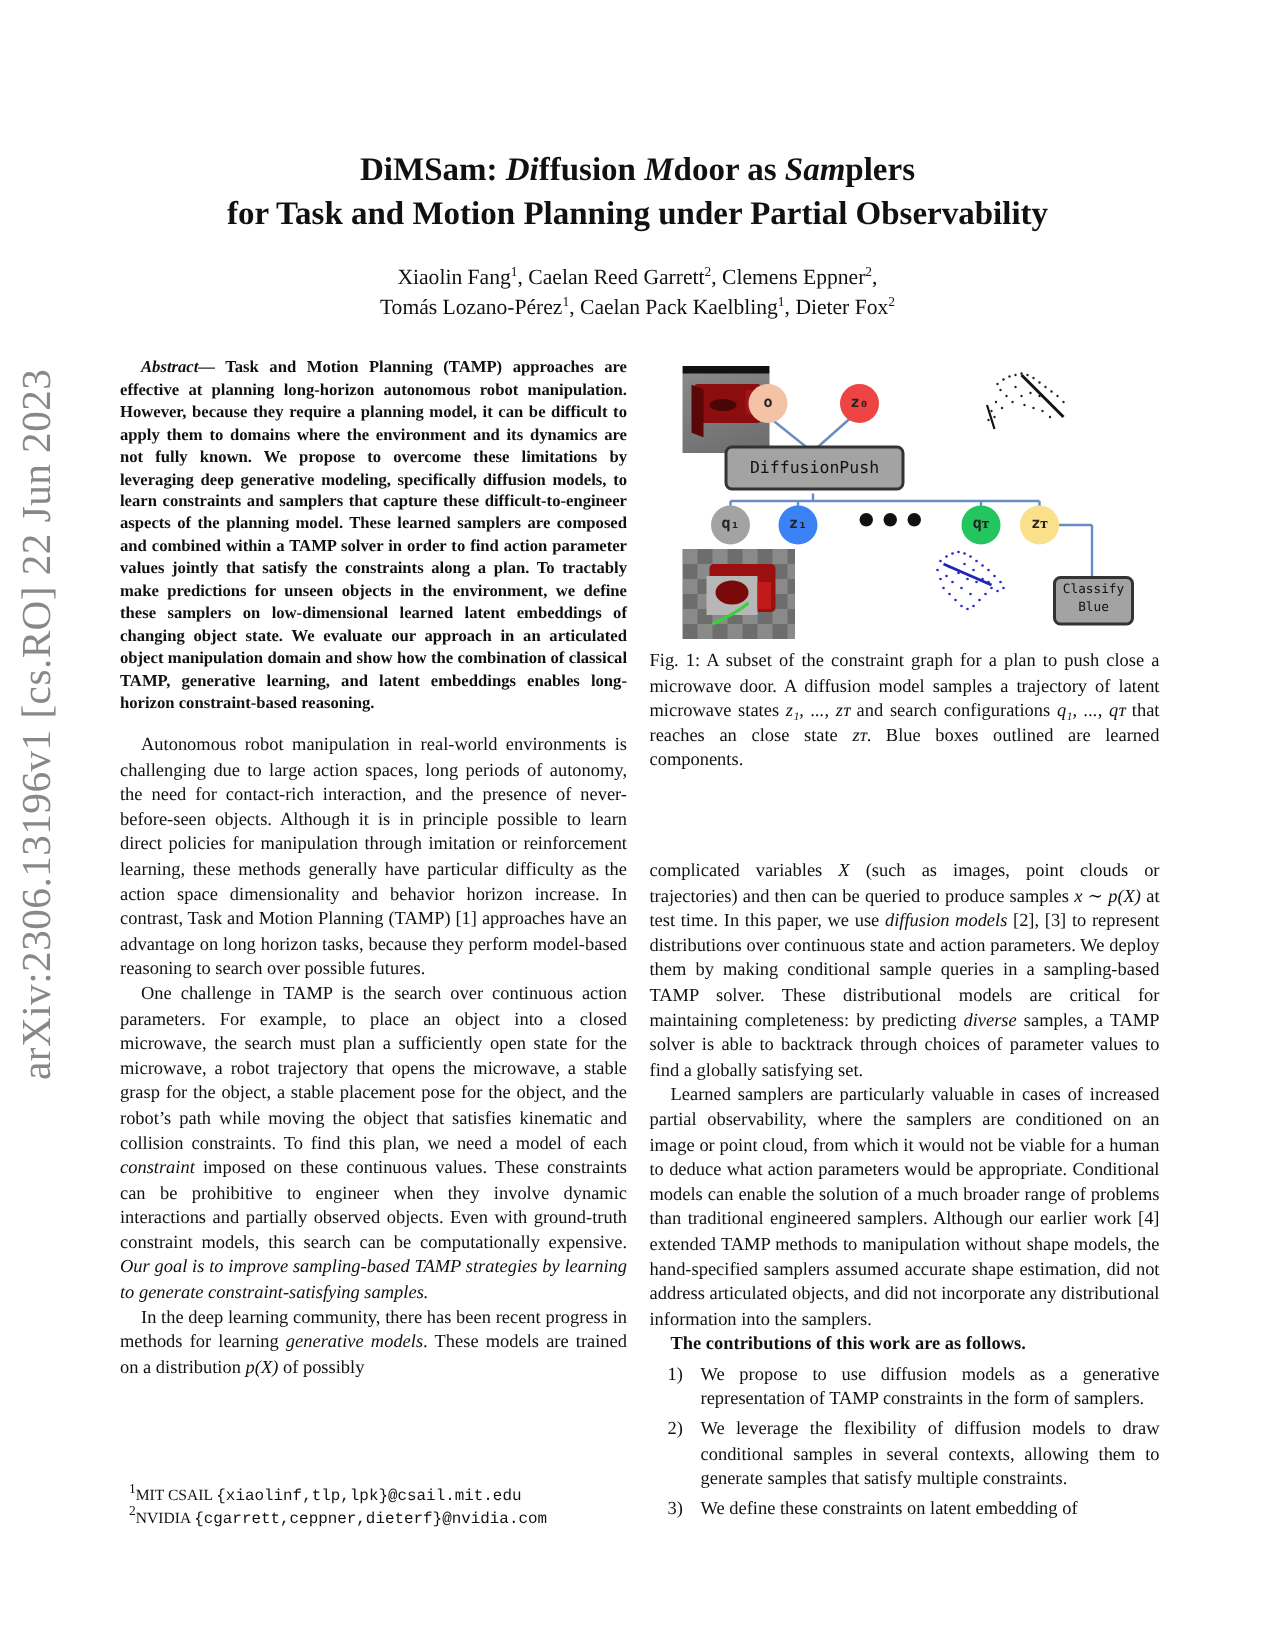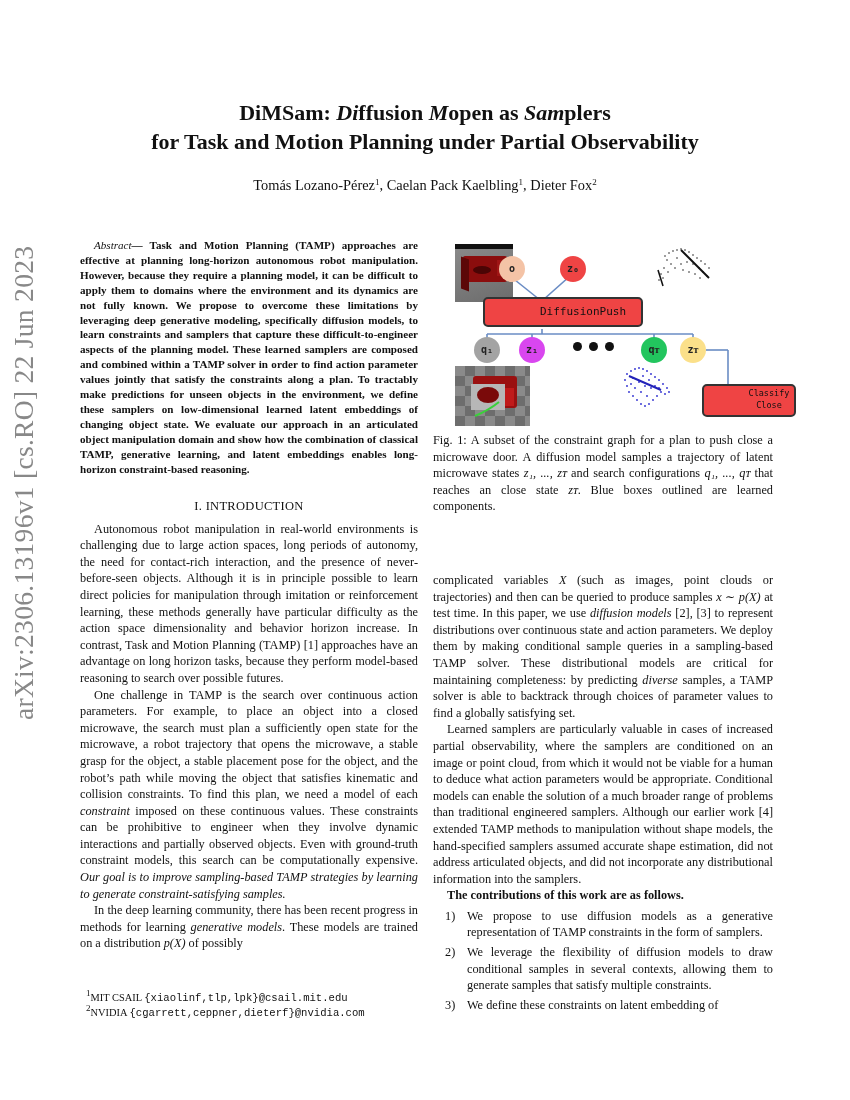--- a/index.html
+++ b/index.html
@@ -10,51 +10,54 @@
          font-size: 27.5px; color: #888; letter-spacing: 0.3px; white-space: nowrap; }
   .title { position: absolute; left: 0; top: 98px; width: 850px; text-align: center;
            font-weight: bold; font-size: 22px; line-height: 29px; }
   .authors { position: absolute; left: 0; top: 175px; width: 850px; text-align: center;
              font-size: 14.4px; line-height: 20px; }
   sup { font-size: 9px; vertical-align: 5px; line-height: 0; }
   .col { position: absolute; font-size: 12.3px; line-height: 16.6px; text-align: justify; }
   .col p { margin: 0; text-indent: 14px; }
   .col p.noind { text-indent: 0; }
   .abstract { left: 80px; top: 238px; width: 338px; font-weight: bold; font-size: 11.1px; line-height: 14.9px; }
-  .abstract .lead { font-style: italic; font-weight: normal; margin-top: 39px; }
+  .abstract .lead { font-style: italic; font-weight: bold; margin-top: 39px; }
   .sec-head { text-align: center; font-size: 12.5px; margin: 10px 0 6px 0; letter-spacing: 0.3px; text-indent: 0; }
   .left-body { left: 80px; top: 488px; width: 338px; }
   .right-body { left: 433px; top: 528px; width: 340px; margin-top: 44px; }
   .fig { position: absolute; left: 455px; top: 238px; width: 320px; height: 190px; }
   .caption { position: absolute; left: 433px; top: 432px; width: 340px; font-size: 12.3px; line-height: 16.6px; text-align: justify; }
   .footnotes { position: absolute; left: 86px; top: 991px; width: 340px; font-size: 10.4px; line-height: 13.5px; }
   .mono { font-family: "Liberation Mono", "DejaVu Sans Mono", monospace; font-size: 10.6px; }
   .contrib-head { font-weight: bold; text-indent: 14px; margin-top: 1px; }
   ol.contribs { margin: 4px 0 0 0; padding: 0; list-style: none; }
   ol.contribs li { position: relative; padding-left: 34px; margin-bottom: 3px; }
   ol.contribs li .num { position: absolute; left: 12px; top: 0; }
   .node { position: absolute; border-radius: 50%; width: 26px; height: 26px; text-align: center;
           line-height: 26px; font-family: "DejaVu Sans Mono", monospace; font-size: 10px; font-weight: bold; color: #222; }
-  .box { position: absolute; background: #ef4444; border: 2px solid #333; border-radius: 5px;
-         text-align: center; font-family: "DejaVu Sans Mono", monospace; color: #111; padding-left: 40px; }
+  .box { position: absolute; background: #a3a3a3; border: 2px solid #333; border-radius: 5px;
+         text-align: center; font-family: "DejaVu Sans Mono", monospace; color: #111; }
   .dot { position: absolute; width: 9px; height: 9px; border-radius: 50%; background: #111; }
   .img-panel { position: absolute; overflow: hidden; }
   i, .it { font-style: italic; }
 </style>
 </head>
 <body>
 
 <div class="arxiv-stamp">arXiv:2306.13196v1  [cs.RO]  22 Jun 2023</div>
 
 <div class="title">
-  <div><span>DiMSam: </span><span class="it">Di</span><span>ffusion </span><span class="it">M</span><span>open as </span><span class="it">Sam</span><span>plers</span></div>
+  <div><span>DiMSam: </span><span class="it">Di</span><span>ffusion </span><span class="it">M</span><span>door as </span><span class="it">Sam</span><span>plers</span></div>
   <div>for Task and Motion Planning under Partial Observability</div>
 </div>
 
 <div class="authors">
+  <div>
+    <span><span>Xiaolin Fang</span><sup>1</sup><span>, </span></span><span><span>Caelan Reed Garrett</span><sup>2</sup><span>, </span></span><span><span>Clemens Eppner</span><sup>2</sup><span>,</span></span>
+  </div>
   <div>
     <span><span>Tomás Lozano-Pérez</span><sup>1</sup><span>, </span></span><span><span>Caelan Pack Kaelbling</span><sup>1</sup><span>, </span></span><span><span>Dieter Fox</span><sup>2</sup></span>
   </div>
 </div>
 
 <div class="col abstract">
   <p><span class="lead">Abstract</span><span>— </span><span>Task and Motion Planning (TAMP) approaches are effective at planning long-horizon autonomous robot manipulation. However, because they require a planning model, it can be difficult to apply them to domains where the environment and its dynamics are not fully known. We propose to overcome these limitations by leveraging deep generative modeling, specifically diffusion models, to learn constraints and samplers that capture these difficult-to-engineer aspects of the planning model. These learned samplers are composed and combined within a TAMP solver in order to find action parameter values jointly that satisfy the constraints along a plan. To tractably make predictions for unseen objects in the environment, we define these samplers on low-dimensional learned latent embeddings of changing object state. We evaluate our approach in an articulated object manipulation domain and show how the combination of classical TAMP, generative learning, and latent embeddings enables long-horizon constraint-based reasoning.</span></p>
 </div>
 
 <div class="fig">
@@ -169,39 +172,38 @@
   </div>
 
   <div class="node" style="left:44px;top:18px;background:#f4c3a6;">o</div>
   <div class="node" style="left:105px;top:18px;background:#ef4444;">z₀</div>
 
   <div class="box" style="left:28px;top:59px;width:116px;height:26px;line-height:26px;font-size:11px;">
     <span>DiffusionPush</span>
   </div>
 
   <div class="node" style="left:19px;top:99px;background:#a3a3a3;">q₁</div>
-  <div class="node" style="left:64px;top:99px;background:#d946ef;">z₁</div>
+  <div class="node" style="left:64px;top:99px;background:#3b82f6;">z₁</div>
   <div class="dot" style="left:118px;top:104px;"></div>
   <div class="dot" style="left:134px;top:104px;"></div>
   <div class="dot" style="left:150px;top:104px;"></div>
   <div class="node" style="left:186px;top:99px;background:#22c55e;">qᴛ</div>
   <div class="node" style="left:225px;top:99px;background:#fbe08a;">zᴛ</div>
 
   <div class="box" style="left:247px;top:146px;width:50px;height:28px;font-size:8.5px;line-height:12px;padding-top:1px;">
     <div>Classify</div>
-    <div>Close</div>
+    <div>Blue</div>
   </div>
 </div>
 
 <div class="caption">
   <span>Fig. 1:</span><span> A subset of the constraint graph for a plan to push close a microwave door. A diffusion model samples a trajectory of latent microwave states </span><i>z₁, ..., zᴛ</i><span> and search configurations </span><i>q₁, ..., qᴛ</i><span> that reaches an close state </span><i>zᴛ</i><span>. Blue boxes outlined are learned components.</span>
 </div>
 
 <div class="col left-body">
-  <div class="sec-head">I. INTRODUCTION</div>
   <p>Autonomous robot manipulation in real-world environments is challenging due to large action spaces, long periods of autonomy, the need for contact-rich interaction, and the presence of never-before-seen objects. Although it is in principle possible to learn direct policies for manipulation through imitation or reinforcement learning, these methods generally have particular difficulty as the action space dimensionality and behavior horizon increase. In contrast, Task and Motion Planning (TAMP) [1] approaches have an advantage on long horizon tasks, because they perform model-based reasoning to search over possible futures.</p>
   <p><span>One challenge in TAMP is the search over continuous action parameters. For example, to place an object into a closed microwave, the search must plan a sufficiently open state for the microwave, a robot trajectory that opens the microwave, a stable grasp for the object, a stable placement pose for the object, and the robot’s path while moving the object that satisfies kinematic and collision constraints. To find this plan, we need a model of each </span><i>constraint</i><span> imposed on these continuous values. These constraints can be prohibitive to engineer when they involve dynamic interactions and partially observed objects. Even with ground-truth constraint models, this search can be computationally expensive. </span><i>Our goal is to improve sampling-based TAMP strategies by learning to generate constraint-satisfying samples.</i></p>
   <p><span>In the deep learning community, there has been recent progress in methods for learning </span><i>generative models</i><span>. These models are trained on a distribution </span><i>p(X)</i><span> of possibly</span></p>
 </div>
 
 <div class="footnotes">
   <div><sup>1</sup><span>MIT CSAIL </span><span class="mono">{xiaolinf,tlp,lpk}@csail.mit.edu</span></div>
   <div><sup>2</sup><span>NVIDIA </span><span class="mono">{cgarrett,ceppner,dieterf}@nvidia.com</span></div>
 </div>
 

